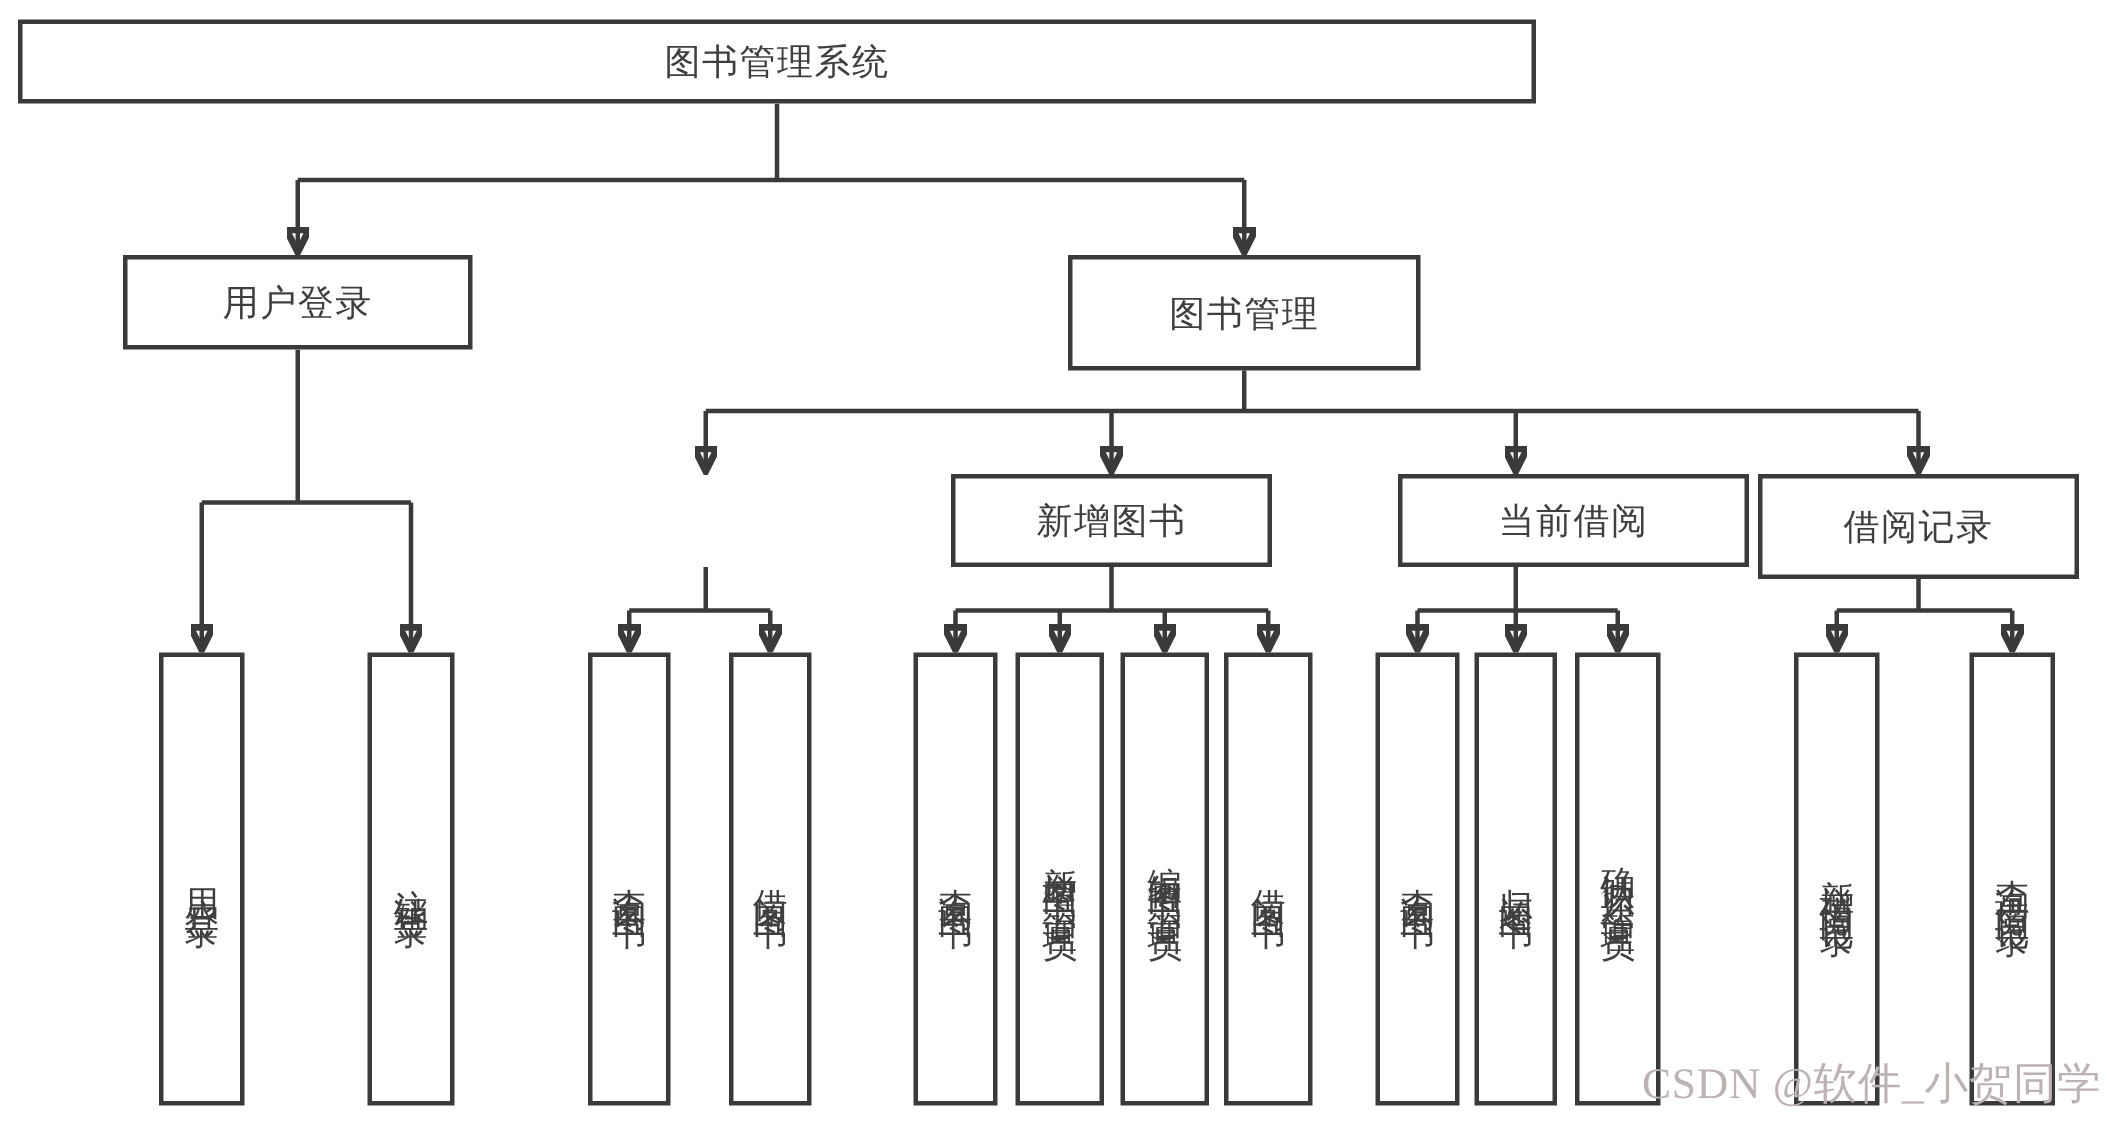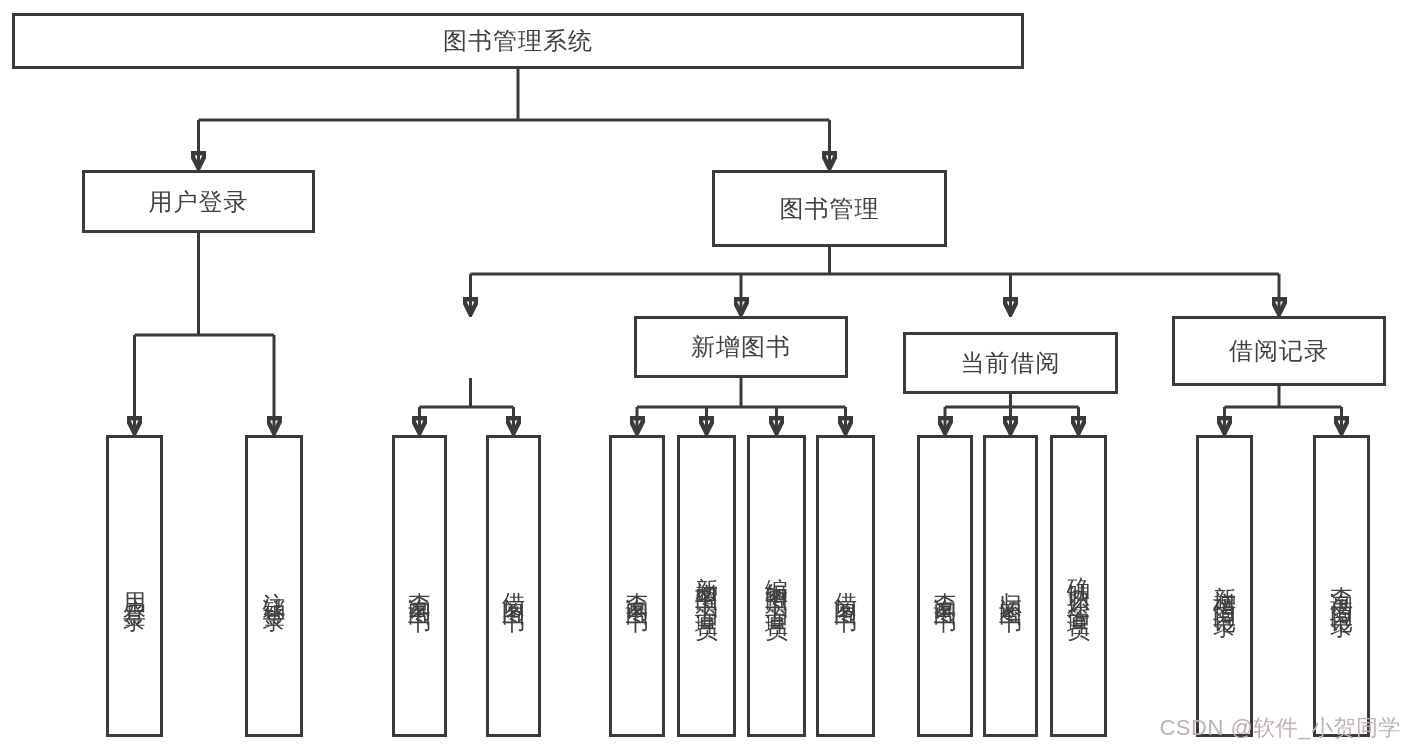--- a/index.html
+++ b/index.html
@@ -7,21 +7,21 @@
     --text:#3f3f3f;
     --wm:#bdb2b2;
     --bg:#ffffff;
   }
   html,body{margin:0;padding:0;background:var(--bg);}
   .stage{
     position:relative;
     width:1405px;height:747px;
     background:var(--bg);
     overflow:hidden;
-    font-family:Liberation Sans, sans-serif;
+    font-family:Liberation Serif, serif;
     border-radius:23px;
   }
   svg.connectors{position:absolute;left:0;top:0;width:1405px;height:747px;}
   svg.connectors path{stroke:var(--line);stroke-width:3;fill:none;}
   .node{
     position:absolute;
     box-sizing:border-box;
     border:3px solid var(--line);
     background:#fff;
     display:flex;align-items:center;justify-content:center;
@@ -36,21 +36,21 @@
     writing-mode:vertical-rl;
     text-orientation:mixed;
     font-size:23px;
     letter-spacing:6px;
     line-height:1;
     white-space:nowrap;
   }
   .watermark{
     position:absolute;
     right:4px;bottom:4px;
-    font-size:22px;
+    font-size:29px;
     color:var(--wm);
     letter-spacing:0.5px;
     white-space:nowrap;
   }
 </style>
 </head>
 <body>
 
 <div class="stage">
 
@@ -123,21 +123,21 @@
   <div class="node h" style="left:82px;top:170px;width:233px;height:63px;">
     <span>用户登录</span>
   </div>
   <div class="node h" style="left:712px;top:170px;width:235px;height:77px;">
     <span>图书管理</span>
   </div>
 
   <div class="node h" style="left:634px;top:316px;width:214px;height:62px;">
     <span>新增图书</span>
   </div>
-  <div class="node h" style="left:903px;top:316px;width:215px;height:62px;margin-top:16px;">
+  <div class="node h" style="left:932px;top:316px;width:234px;height:62px;">
     <span>当前借阅</span>
   </div>
   <div class="node h" style="left:1172px;top:316px;width:214px;height:70px;">
     <span>借阅记录</span>
   </div>
 
   <div class="node v" style="left:106px;top:435px;width:57px;height:302px;">
     <span>用户登录</span>
   </div>
   <div class="node v" style="left:245px;top:435px;width:58px;height:302px;">

